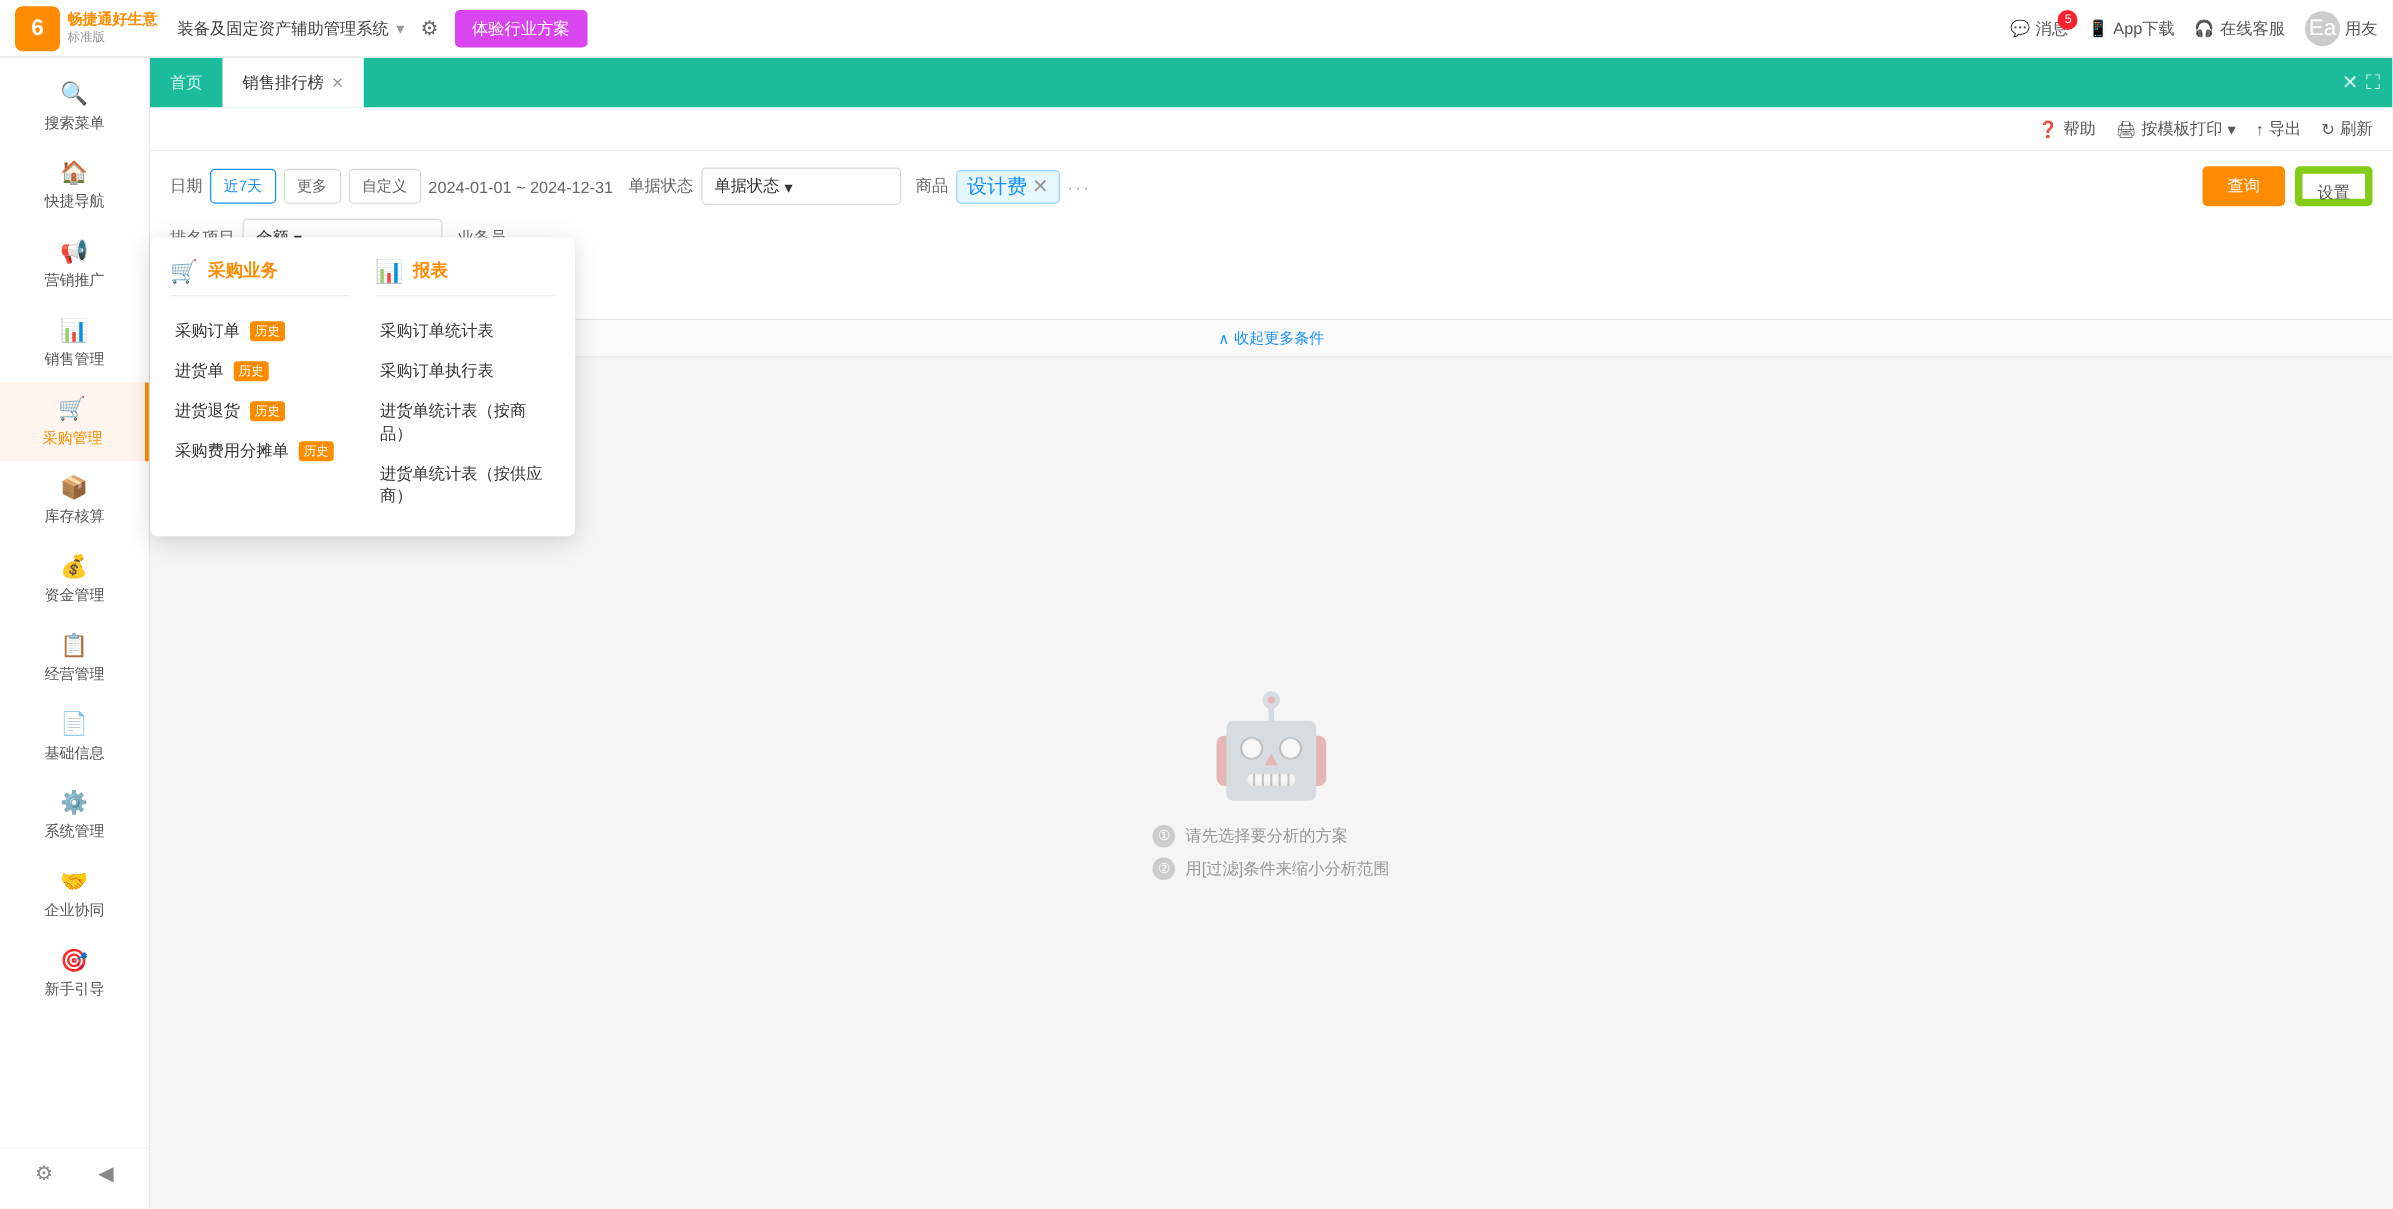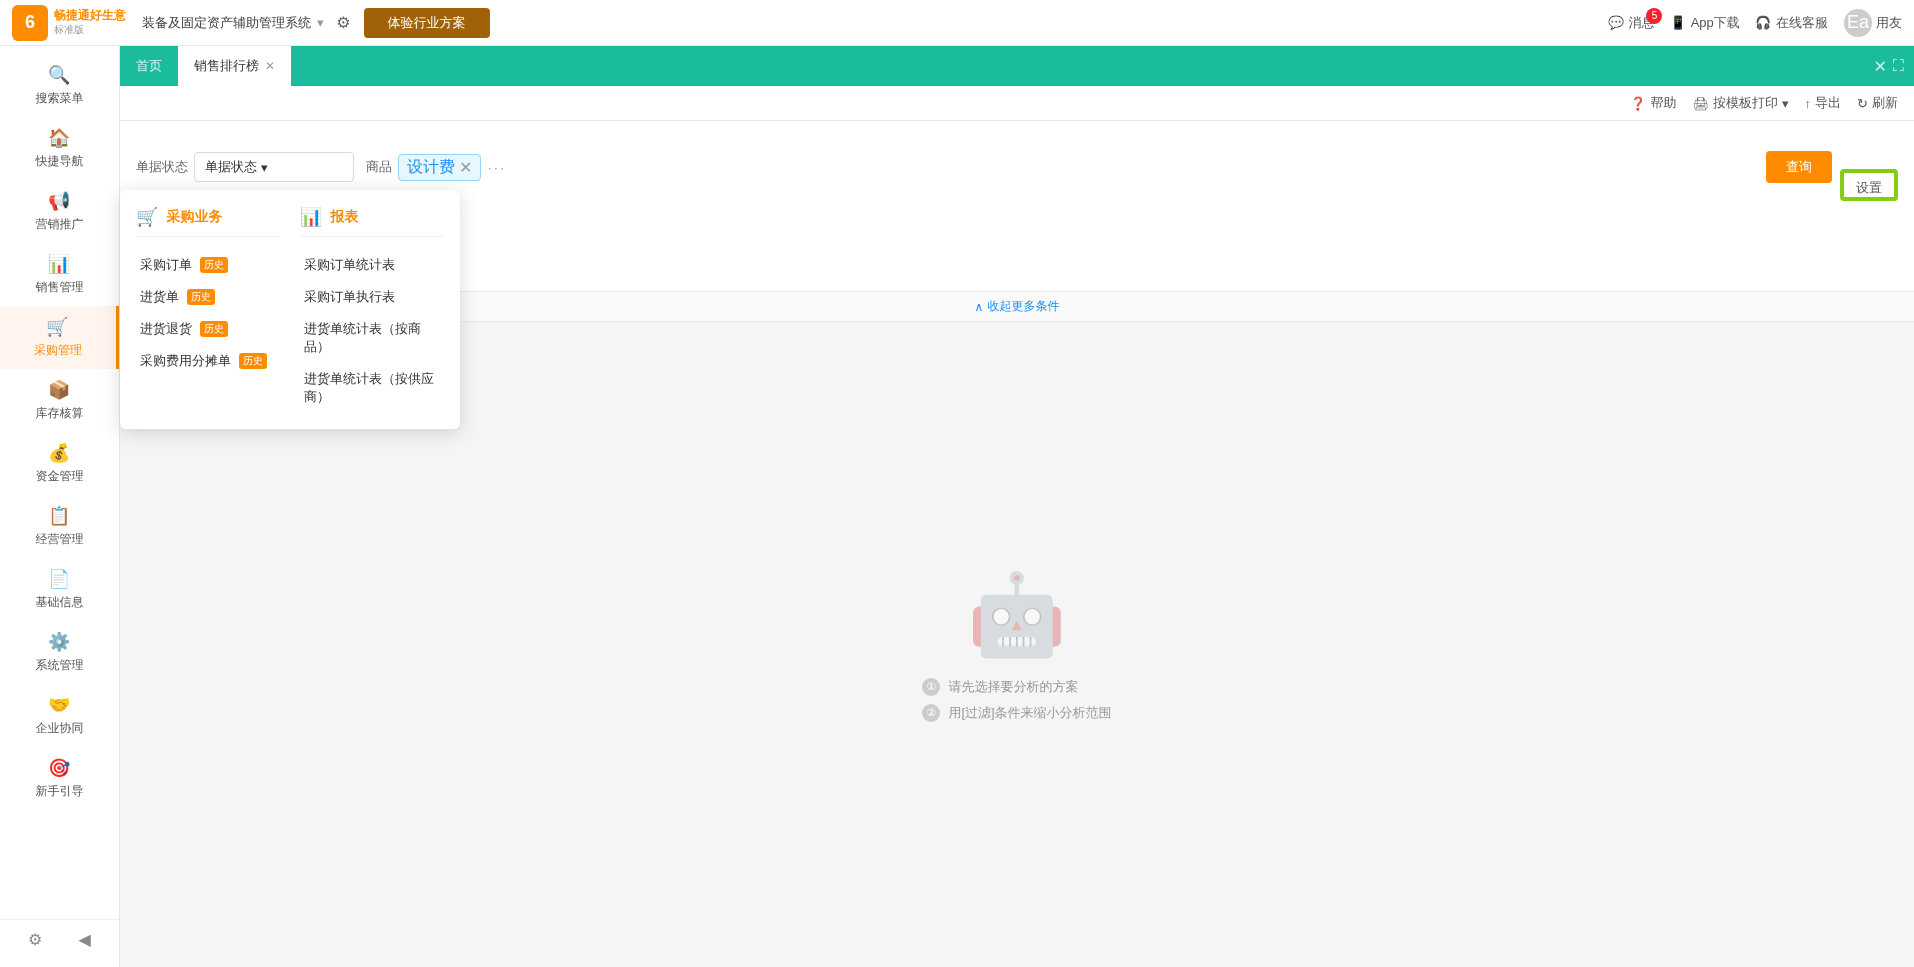--- a/index.html
+++ b/index.html
@@ -9,21 +9,21 @@
     .topbar { height: 46px; background: #fff; border-bottom: 1px solid #e8e8e8; display: flex; align-items: center; padding: 0 12px; gap: 10px; z-index: 100; }
     .topbar-logo { display: flex; align-items: center; gap: 6px; width: 120px; }
     .logo-icon { width: 36px; height: 36px; background: #ff8c00; border-radius: 6px; display: flex; align-items: center; justify-content: center; color: #fff; font-size: 18px; font-weight: bold; }
     .logo-text { display: flex; flex-direction: column; }
     .logo-title { color: #ff8c00; font-size: 12px; font-weight: bold; line-height: 1.2; }
     .logo-sub { color: #999; font-size: 10px; font-family: Liberation Mono, monospace; }
     .topbar-system { display: flex; align-items: center; gap: 6px; flex: 1; }
     .system-name { color: #404040; font-size: 13px; }
     .system-arrow { color: #999; }
     .gear-btn { width: 28px; height: 28px; background: none; border: none; cursor: pointer; color: #666; font-size: 16px; }
-    .industry-btn { background: #a16207; color: #fff; border: none; border-radius: 4px; padding: 6px 24px; cursor: pointer; font-size: 13px; }
+    .industry-btn { background: #d946ef; color: #fff; border: none; border-radius: 4px; padding: 6px 14px; cursor: pointer; font-size: 13px; }
     .topbar-right { display: flex; align-items: center; gap: 16px; margin-left: auto; }
     .topbar-right-item { display: flex; align-items: center; gap: 4px; color: #555; cursor: pointer; font-size: 13px; position: relative; }
     .badge { background: #f5222d; color: #fff; border-radius: 10px; font-size: 10px; padding: 0 4px; min-width: 16px; height: 16px; display: flex; align-items: center; justify-content: center; position: absolute; top: -6px; right: -8px; }
     .avatar { width: 28px; height: 28px; background: #ccc; border-radius: 50%; display: flex; align-items: center; justify-content: center; color: #fff; font-size: 18px; }
 
     
     .main-layout { display: flex; flex: 1; overflow: hidden; }
 
     
     .sidebar { width: 120px; background: #fff; border-right: 1px solid #e8e8e8; display: flex; flex-direction: column; padding: 8px 0; z-index: 50; }
@@ -57,21 +57,21 @@
     .filter-tag { background: #e6f7ff; border: 1px solid #91d5ff; border-radius: 4px; padding: 2px 8px; display: flex; align-items: center; gap: 4px; color: #1890ff; font-size: 16px; }
     .filter-tag-close { cursor: pointer; color: #999; }
     .filter-dots { color: #999; cursor: pointer; letter-spacing: 2px; }
     .date-range { display: flex; align-items: center; gap: 6px; }
     .date-btn { border: 1px solid #d9d9d9; border-radius: 4px; padding: 4px 10px; font-size: 12px; color: #666; cursor: pointer; background: #fff; height: 28px; }
     .date-btn.active { border-color: #1890ff; color: #1890ff; }
     .collapse-btn { display: flex; align-items: center; gap: 4px; color: #1890ff; cursor: pointer; font-size: 12px; margin: 0 auto; }
 
     
     .query-btn { background: #ff8c00; color: #fff; border: none; border-radius: 4px; padding: 6px 20px; cursor: pointer; font-size: 13px; height: 32px; margin-left: 36px; }
-    .settings-btn { border: 4px solid #84cc16; background: #fff; border-radius: 4px; padding: 6px 12px; cursor: pointer; font-size: 13px; height: 32px; color: #555; margin-top: 36px; }
+    .settings-btn { border: 6px solid #84cc16; background: #fff; border-radius: 4px; padding: 6px 12px; cursor: pointer; font-size: 13px; height: 32px; color: #555; }
 
     
     .empty-state { flex: 1; display: flex; flex-direction: column; align-items: center; justify-content: center; gap: 16px; padding: 60px; }
     .empty-icon { font-size: 80px; opacity: 0.3; }
     .empty-tips { display: flex; flex-direction: column; gap: 8px; }
     .empty-tip { display: flex; align-items: center; gap: 8px; color: #999; font-size: 13px; }
     .tip-num { width: 18px; height: 18px; background: #ccc; border-radius: 50%; color: #fff; font-size: 11px; display: flex; align-items: center; justify-content: center; }
     .dropdown-menu { position: fixed; left: 120px; top: 190px; background: #fff; border-radius: 6px; box-shadow: 0 4px 20px rgba(0,0,0,0.15); z-index: 300; width: 340px; padding: 16px; display: flex; gap: 20px; }
     .dropdown-col { flex: 1; }
     .dropdown-col-header { display: flex; align-items: center; gap: 8px; color: #ff8c00; font-weight: bold; font-size: 14px; margin-bottom: 12px; padding-bottom: 8px; border-bottom: 1px solid #f0f0f0; }
@@ -211,20 +211,29 @@
       <div class="page-header-btn">
         <span>↻</span>
         <span>刷新</span>
       </div>
     </div>
 
     <div class="filters">
 
       <div class="filter-row">
         <div class="filter-field">
+          <span class="filter-label">日期</span>
+          <div class="date-range">
+            <button class="date-btn active">近7天</button>
+            <button class="date-btn">更多</button>
+            <button class="date-btn">自定义</button>
+            <span class="filter-label">2024-01-01 ~ 2024-12-31</span>
+          </div>
+        </div>
+        <div class="filter-field">
           <span class="filter-label">单据状态</span>
           <div class="filter-select">
             <span>单据状态</span>
             <span>▾</span>
           </div>
         </div>
         <div class="filter-field">
           <span class="filter-label">商品</span>
           <div class="filter-tag">
             <span>设计费</span>

